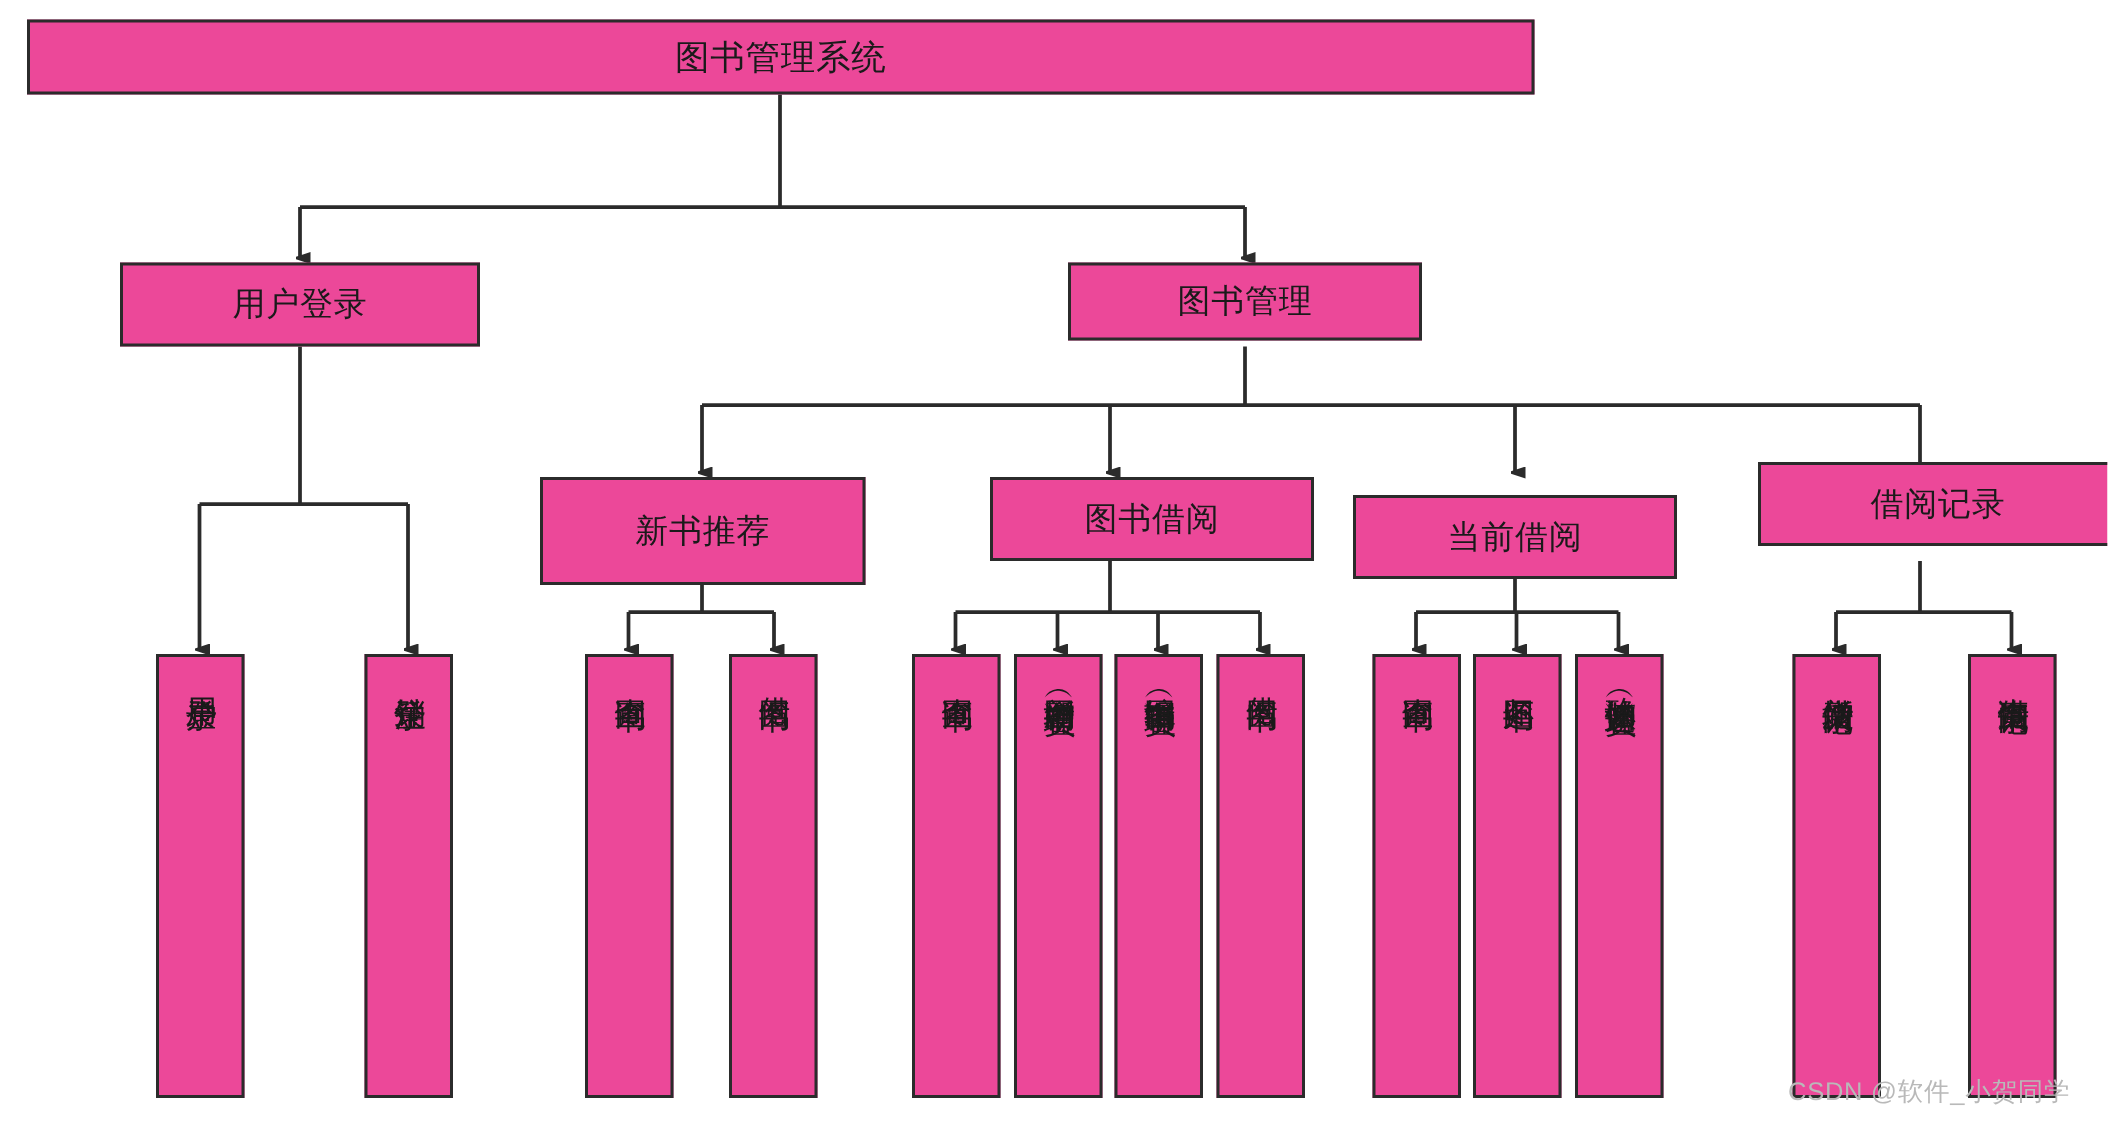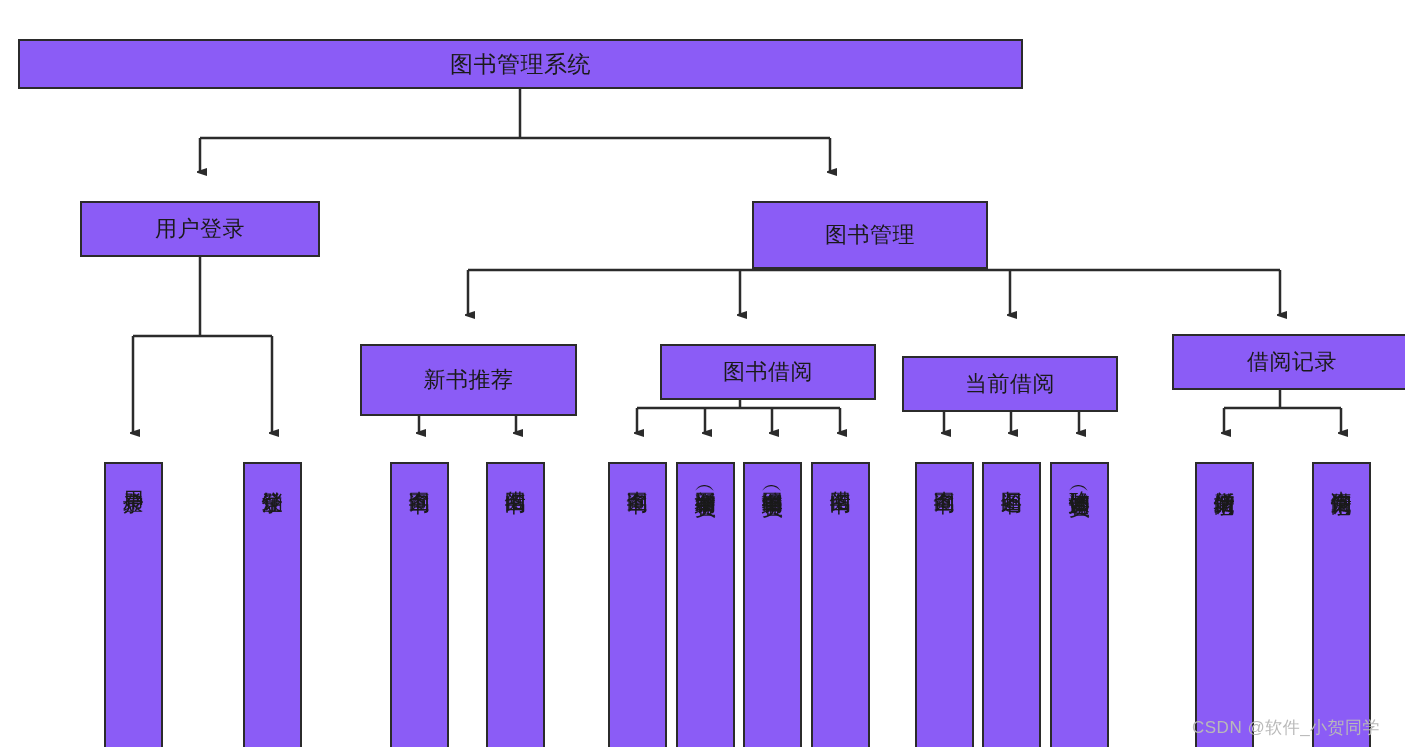--- a/index.html
+++ b/index.html
@@ -22,26 +22,25 @@
     left: 0;
     top: 0;
     width: 1405px;
     height: 747px;
     pointer-events: none;
   }
   .node {
     position: absolute;
     box-sizing: border-box;
     border: 2.5px solid #2b2b2b;
-    background: #8b5cf6;
+    background: #ec4899;
     display: flex;
     align-items: center;
     justify-content: center;
     color: #1a1a1a;
-    margin-top: 26px;
   }
   .node .label {
     display: block;
     text-align: center;
     line-height: 1.05;
     letter-spacing: 0.5px;
   }
   .node.horizontal .label {
     writing-mode: horizontal-tb;
     font-size: 22px;
@@ -124,21 +123,21 @@
     </g>
   </svg>
 
   <div id="nodes-layer">
       <div class="node horizontal root" style="left: 18px; top: 13px; width: 1005px; height: 50px;">
         <span class="label">图书管理系统</span>
       </div>
       <div class="node horizontal" style="left: 80px; top: 175px; width: 240px; height: 56px;">
         <span class="label">用户登录</span>
       </div>
-      <div class="node horizontal" style="left: 752px; top: 175px; width: 236px; height: 68px;">
+      <div class="node horizontal" style="left: 712px; top: 175px; width: 236px; height: 52px;">
         <span class="label">图书管理</span>
       </div>
       <div class="node horizontal" style="left: 360px; top: 318px; width: 217px; height: 72px;">
         <span class="label">新书推荐</span>
       </div>
       <div class="node horizontal" style="left: 660px; top: 318px; width: 216px; height: 56px;">
         <span class="label">图书借阅</span>
       </div>
       <div class="node horizontal" style="left: 902px; top: 330px; width: 216px; height: 56px;">
         <span class="label">当前借阅</span>

